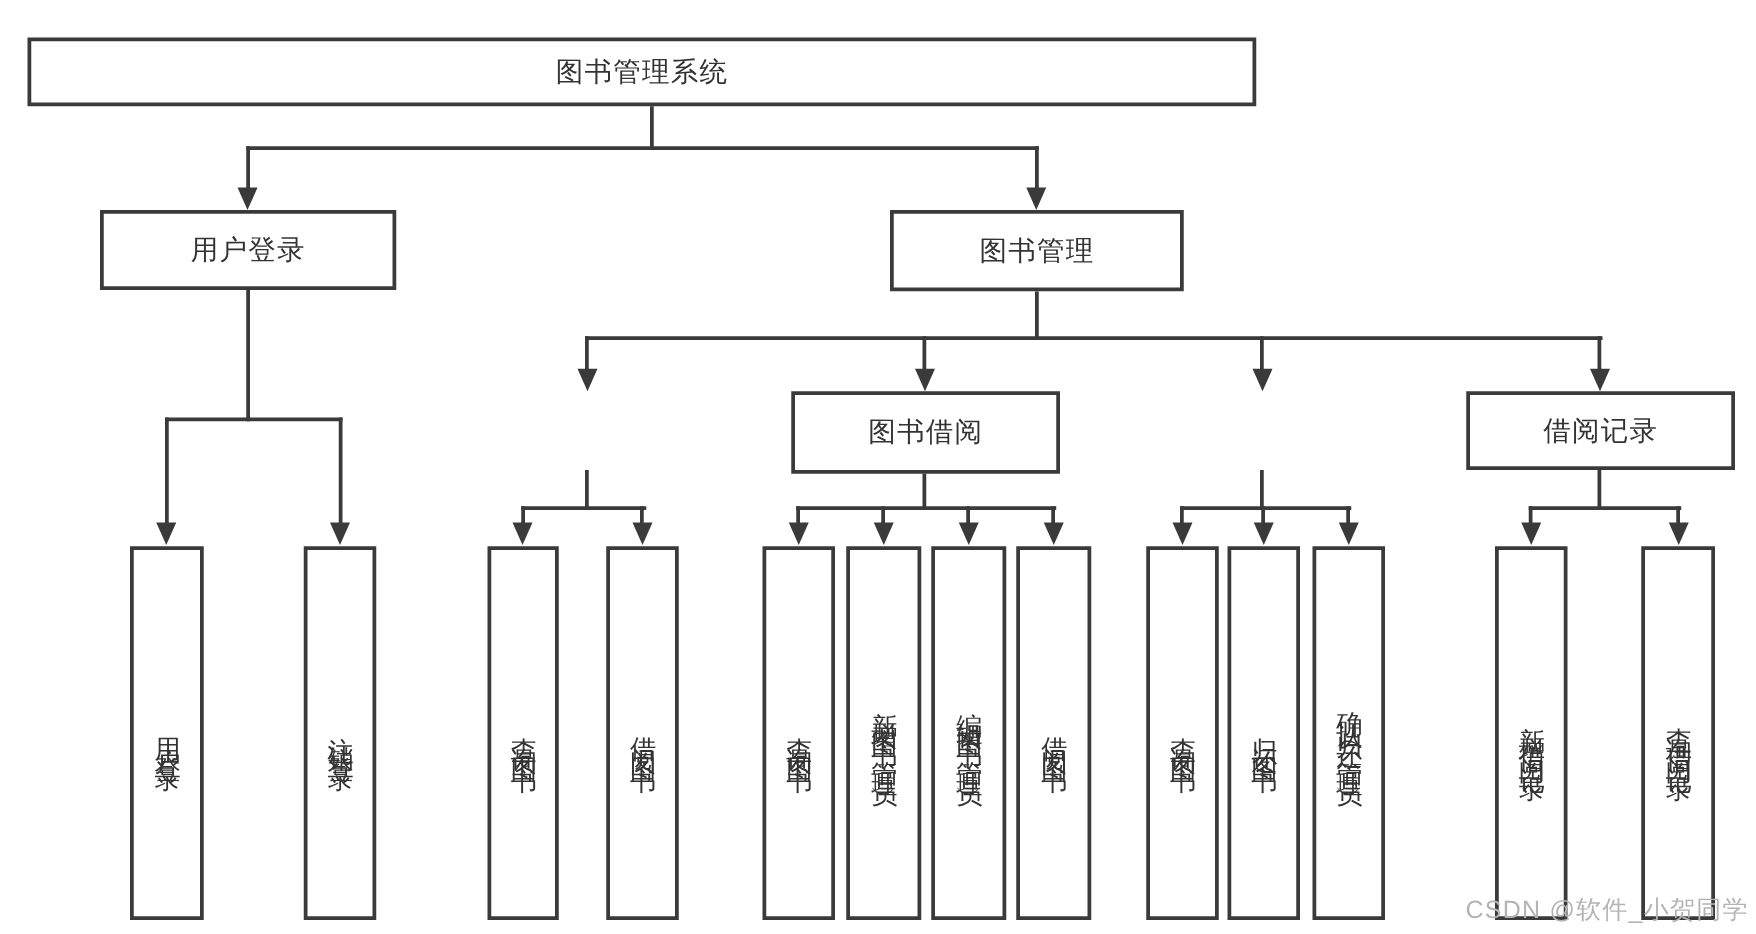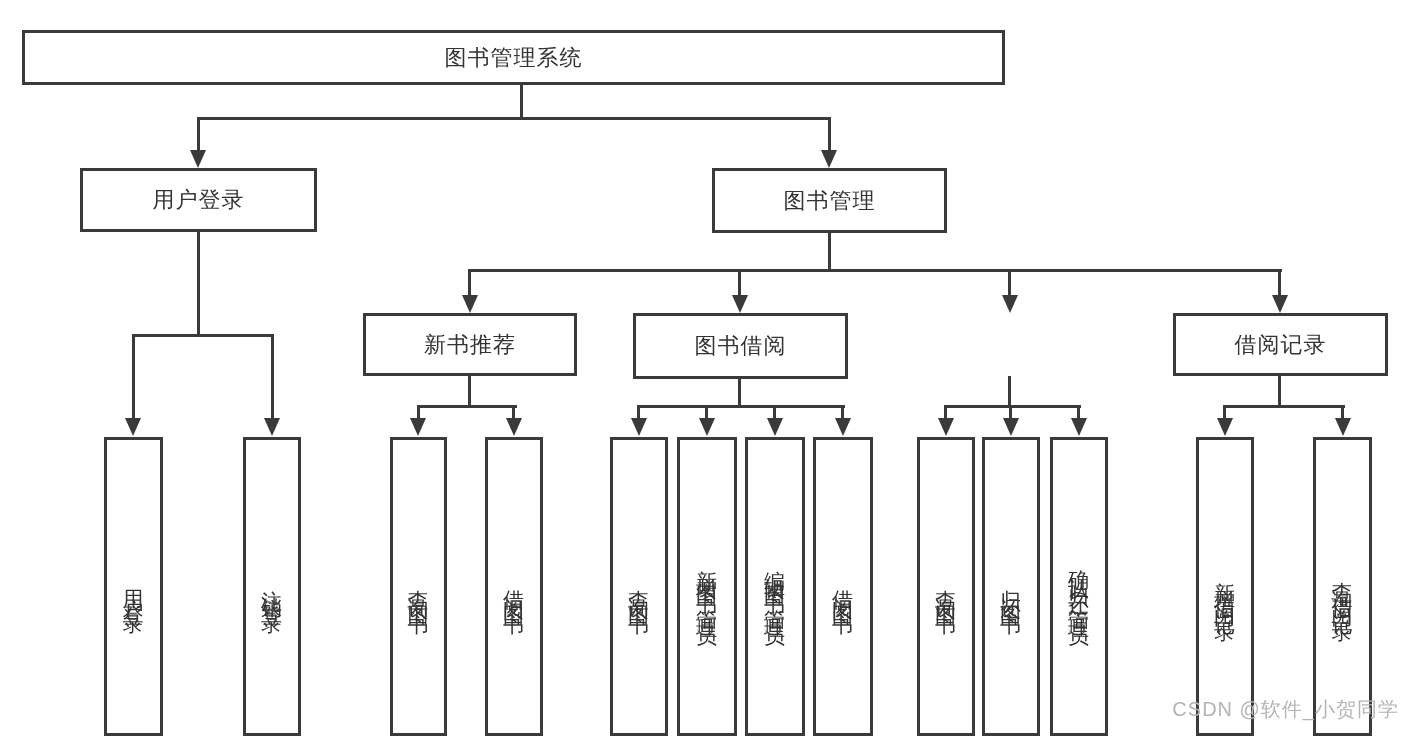--- a/index.html
+++ b/index.html
@@ -34,21 +34,21 @@
   .hl{position:absolute;height:3px;background:#3a3a3a;z-index:1;}
   .ar{
     position:absolute;width:0;height:0;
     border-left:8px solid transparent;
     border-right:8px solid transparent;
     border-top:18px solid #3a3a3a;
     z-index:1;
   }
   .watermark{
     position:absolute;
-    right:6px;top:696px;
+    right:6px;top:714px;
     color:#b4b4b4;
     font-size:20px;
     letter-spacing:1px;
     z-index:5;
     white-space:nowrap;
   }
 </style>
 </head>
 <body>
 
@@ -77,21 +77,20 @@
   <div class="hl" style="left:468px;top:269px;width:814px"></div>
   <div class="vl" style="left:468px;top:269px;height:28px"></div>
   <div class="ar" style="left:462px;top:295px"></div>
   <div class="vl" style="left:738px;top:269px;height:28px"></div>
   <div class="ar" style="left:732px;top:295px"></div>
   <div class="vl" style="left:1008px;top:269px;height:28px"></div>
   <div class="ar" style="left:1002px;top:295px"></div>
   <div class="vl" style="left:1278px;top:269px;height:28px"></div>
   <div class="ar" style="left:1272px;top:295px"></div>
 
-  <div class="box" style="left:363px;top:313px;width:214px;height:63px">新书推荐</div>
   <div class="box" style="left:633px;top:313px;width:215px;height:66px">图书借阅</div>
   <div class="box" style="left:1173px;top:313px;width:215px;height:63px">借阅记录</div>
 
   <div class="vl" style="left:468px;top:376px;height:31px"></div>
   <div class="hl" style="left:417px;top:405px;width:100px"></div>
   <div class="vl" style="left:417px;top:405px;height:15px"></div>
   <div class="ar" style="left:410px;top:418px"></div>
   <div class="vl" style="left:512px;top:405px;height:15px"></div>
   <div class="ar" style="left:506px;top:418px"></div>
 

